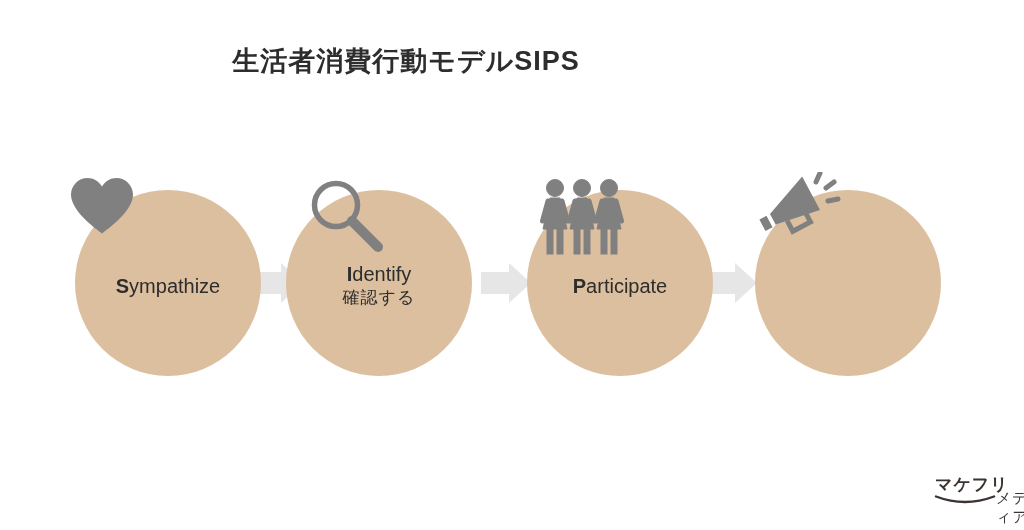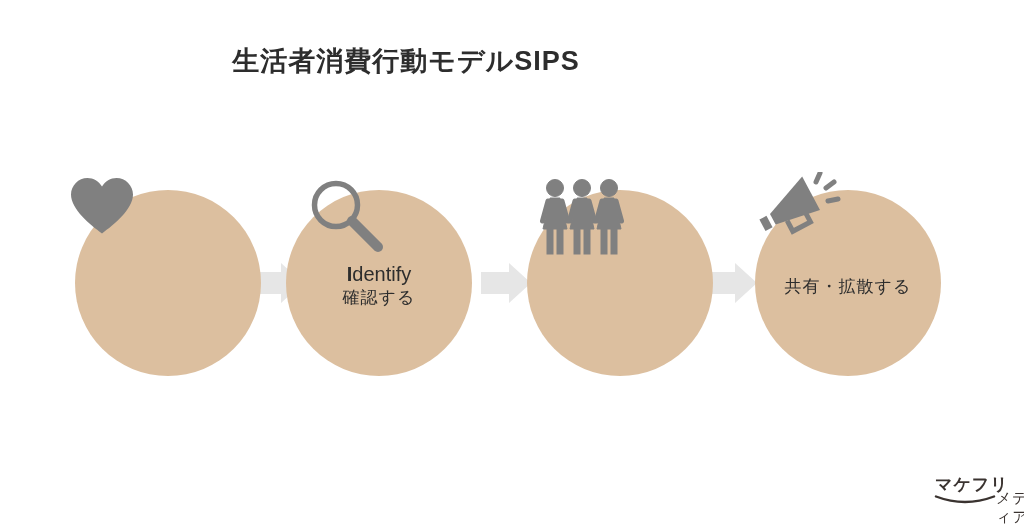--- a/index.html
+++ b/index.html
@@ -46,60 +46,61 @@
 </svg>
 <svg class="arrow" style="left:481px" width="50" height="40" viewBox="0 0 50 40">
   <polygon class="arrow-fill" points="0,9 28,9 28,0 50,20 28,40 28,31 0,31"></polygon>
 </svg>
 <svg class="arrow" style="left:707px" width="50" height="40" viewBox="0 0 50 40">
   <polygon class="arrow-fill" points="0,9 28,9 28,0 50,20 28,40 28,31 0,31"></polygon>
 </svg>
 
 <div class="circle" style="left:75px">
   <div class="labels">
+    <div class="step-en"><span class="lead">S</span><span>ympathize</span></div>
   </div>
 </div>
 <svg class="icon" style="left:71px;top:177px" width="62" height="58" viewBox="0 0 32 29">
   <path class="icon-fill" d="M16 28.7C9.9 24.2 0 16.2 0 8.6 0 3.9 3.8 0 8.5 0 11.6 0 14.4 1.7 16 4.4 17.6 1.7 20.4 0 23.5 0 28.2 0 32 3.9 32 8.6 32 16.2 22.1 24.2 16 28.7Z"></path>
 </svg>
 
 <div class="circle" style="left:286px">
   <div class="labels">
     <div class="step-en"><span class="lead">I</span><span>dentify</span></div>
     <div class="step-jp">確認する</div>
   </div>
 </div>
 <svg class="icon" style="left:306px;top:176px" width="84" height="82" viewBox="0 0 84 82">
   <circle cx="30" cy="29" r="21.5" fill="none" class="icon-stroke" stroke-width="5.5"></circle>
   <line x1="46" y1="45" x2="72" y2="71" class="icon-stroke" stroke-width="10" stroke-linecap="round"></line>
 </svg>
 
 <div class="circle" style="left:527px">
   <div class="labels">
+    <div class="step-en"><span class="lead">P</span><span>articipate</span></div>
   </div>
 </div>
 <svg class="icon" style="left:538px;top:179px" width="88" height="76" viewBox="0 0 88 76">
   <defs>
     <g id="woman">
       <circle cx="17" cy="9" r="8.5"></circle>
       <polygon points="12,19 22,19 29,50 5,50"></polygon>
       <line x1="10" y1="22" x2="4.5" y2="42" stroke-width="5" stroke-linecap="round"></line>
       <line x1="24" y1="22" x2="29.5" y2="42" stroke-width="5" stroke-linecap="round"></line>
       <rect x="9" y="50" width="6" height="25"></rect>
       <rect x="19" y="50" width="6" height="25"></rect>
     </g>
   </defs>
   <use href="#woman" x="0" y="0" class="icon-fill icon-stroke"></use>
   <use href="#woman" x="54" y="0" class="icon-fill icon-stroke"></use>
   <use href="#woman" x="27" y="0" class="icon-fill icon-stroke"></use>
 </svg>
 
 <div class="circle" style="left:755px">
   <div class="labels">
-    <div class="step-jp">共有・拡散する</div>
   </div>
 </div>
 <svg class="icon" style="left:758px;top:172px" width="84" height="66" viewBox="0 0 84 66">
   <g transform="rotate(-28 36 36)">
     <polygon class="icon-fill" points="12,30 58,12 58,50 12,42"></polygon>
     <rect class="icon-fill" x="0" y="30" width="8" height="13"></rect>
     <path d="M24,44 L24,56 L44,56 L44,46" fill="none" class="icon-stroke" stroke-width="5"></path>
   </g>
   <line x1="58" y1="10" x2="62" y2="1" class="icon-stroke" stroke-width="5" stroke-linecap="round"></line>
   <line x1="68" y1="16" x2="76" y2="10" class="icon-stroke" stroke-width="5" stroke-linecap="round"></line>

